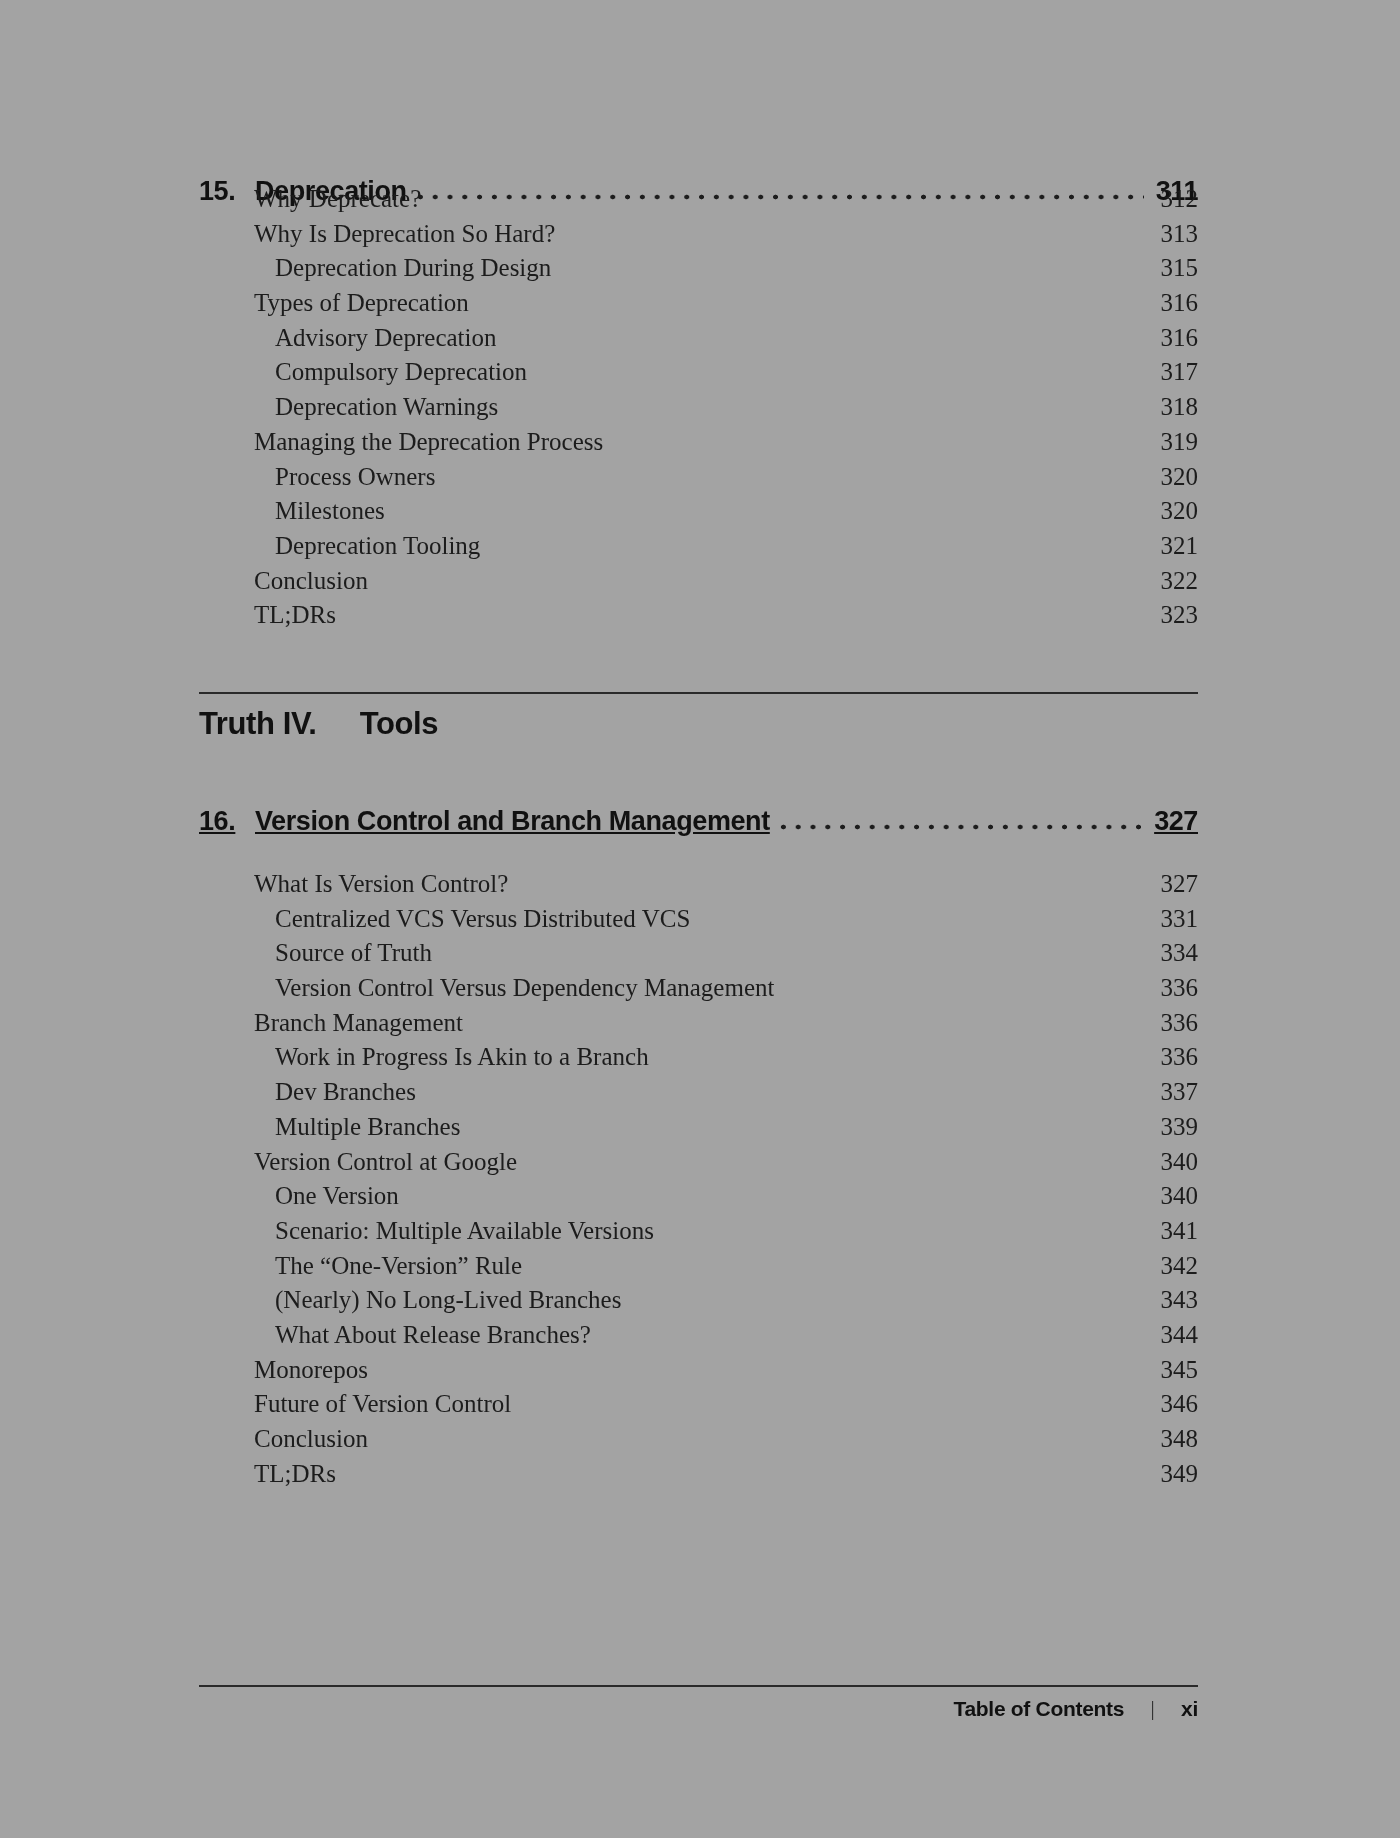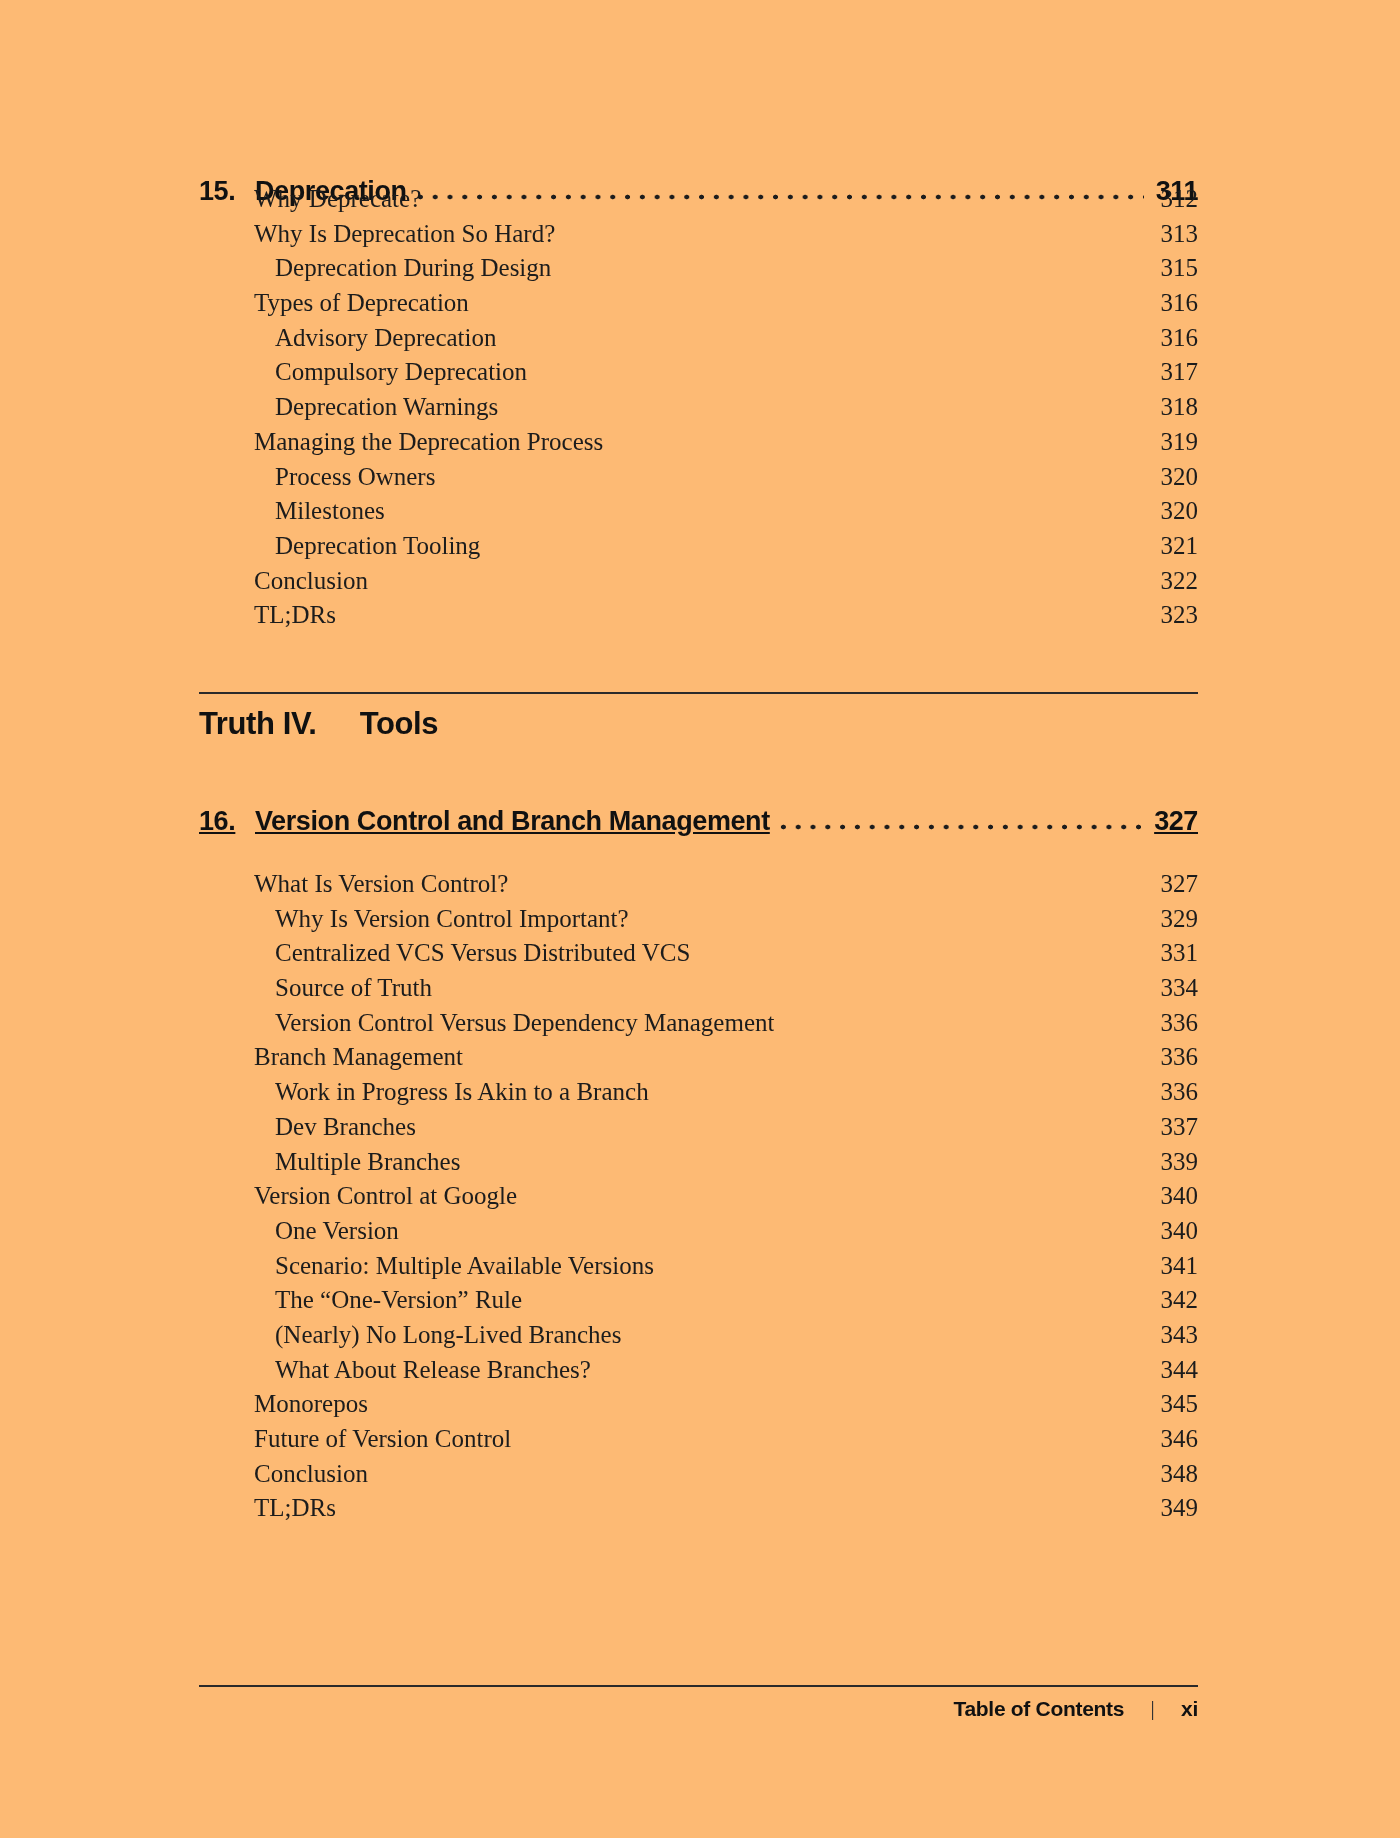--- a/index.html
+++ b/index.html
@@ -1,19 +1,19 @@
 <!DOCTYPE html>
 <html><head>
 <meta charset="utf-8">
 <style>
   html, body { margin: 0; padding: 0; background: #e8e8e8; }
   .page {
     position: relative;
     width: 1400px; height: 1838px;
-    background: #fdba74;
+    background: #a3a3a3;
     color: #1a1a1a;
     overflow: hidden;
     font-family: "Liberation Serif", serif;
   }
   
   .abs { position: absolute; left: 199px; right: 202px; }
 
   
   .ch-head {
     display: flex; align-items: baseline;
@@ -145,24 +145,20 @@
     <span class="leader"></span>
     <span class="ch-page">327</span>
   </div>
 
   <div class="abs entries" style="top:867px;">
     <div class="row lvl1">
       <span class="lbl">What Is Version Control?</span>
       <span class="pg">327</span>
     </div>
     <div class="row lvl2">
-      <span class="lbl">Why Is Version Control Important?</span>
-      <span class="pg">329</span>
-    </div>
-    <div class="row lvl2">
       <span class="lbl">Centralized VCS Versus Distributed VCS</span>
       <span class="pg">331</span>
     </div>
     <div class="row lvl2">
       <span class="lbl">Source of Truth</span>
       <span class="pg">334</span>
     </div>
     <div class="row lvl2">
       <span class="lbl">Version Control Versus Dependency Management</span>
       <span class="pg">336</span>

